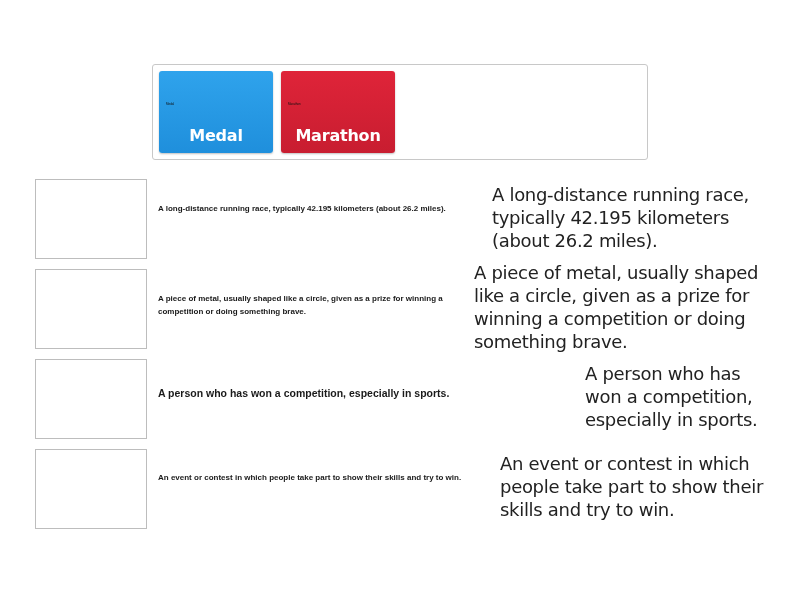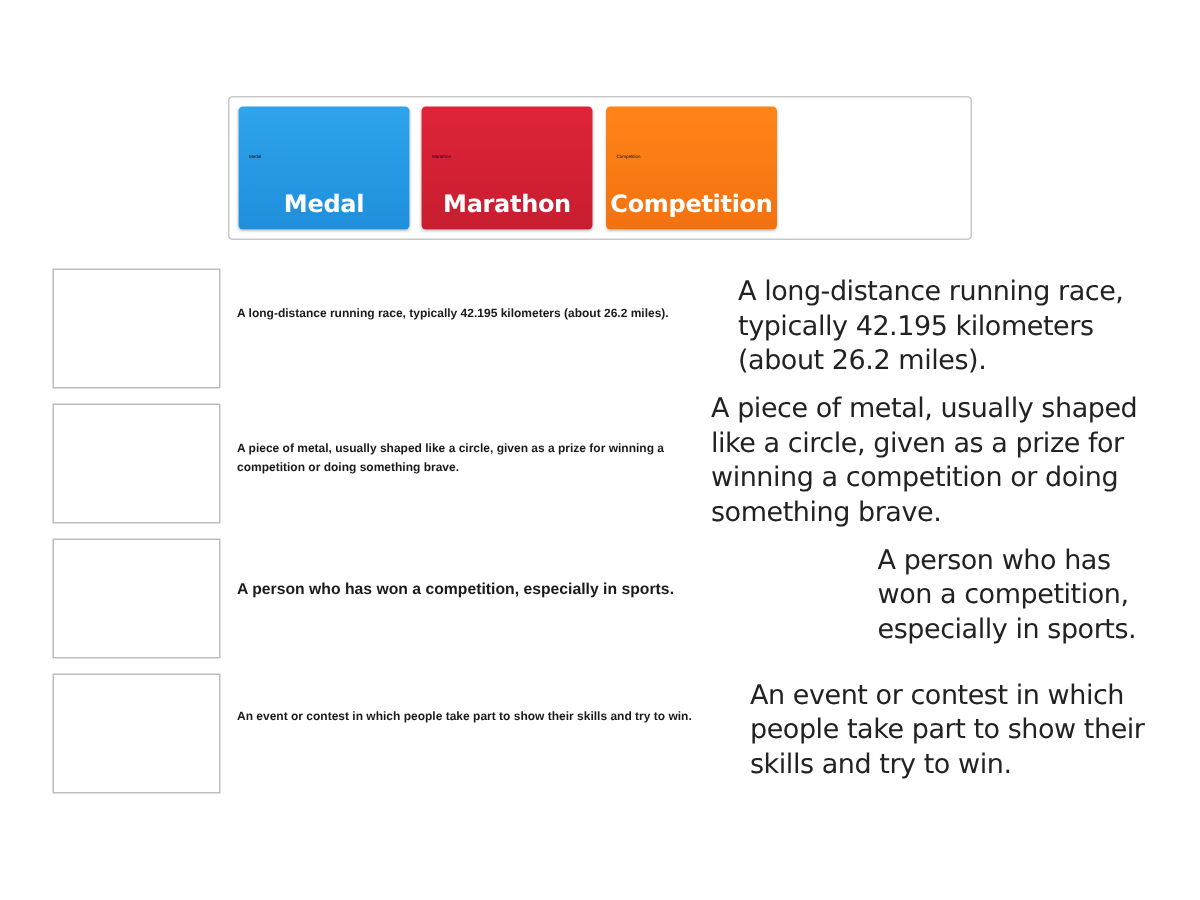--- a/index.html
+++ b/index.html
@@ -48,24 +48,20 @@
 
 <div class="tile-bank">
   <div class="tile t1">
     <span class="mini">Marathon</span>
     <span class="word">Marathon</span>
   </div>
   <div class="tile t0">
     <span class="mini">Medal</span>
     <span class="word">Medal</span>
   </div>
-  <div class="tile t2">
-    <span class="mini">Competition</span>
-    <span class="word">Competition</span>
-  </div>
 </div>
 
 <div class="row" style="top:179px;">
   <div class="drop-box"></div>
   <div class="small-def" style="top:23px; width:310px;">A long-distance running race, typically 42.195 kilometers (about 26.2 miles).</div>
   <div class="big-def" style="left:492px; top:4px; width:290px;">A long-distance running race, typically 42.195 kilometers (about 26.2 miles).</div>
 </div>
 
 <div class="row" style="top:269px;">
   <div class="drop-box"></div>

